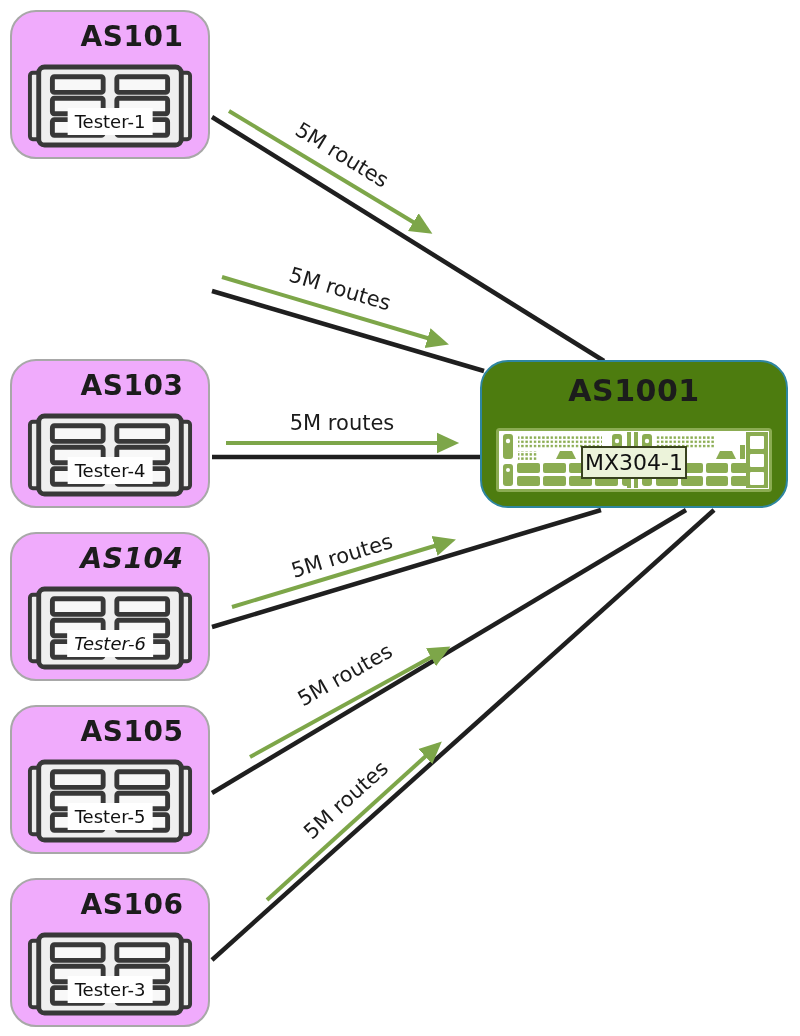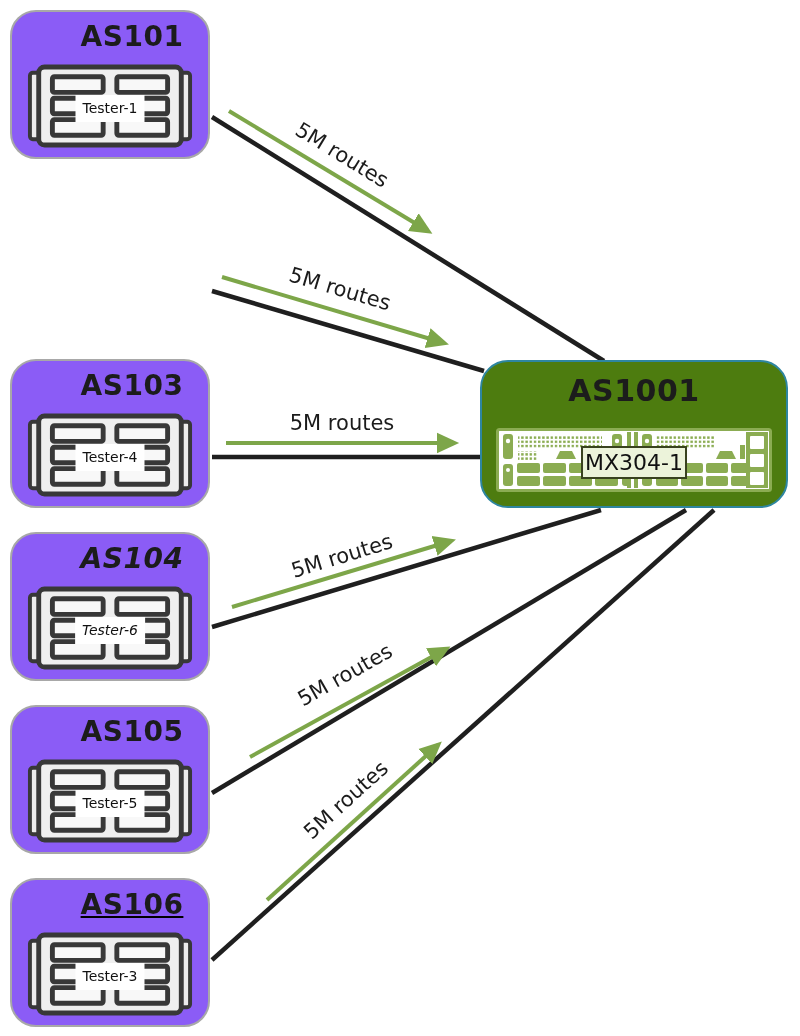--- a/index.html
+++ b/index.html
@@ -6,36 +6,36 @@
   #canvas{
     position:relative;width:800px;height:1036px;background:#ffffff;overflow:hidden;
     font-family:"DejaVu Sans","Liberation Sans",sans-serif;
   }
   .links-svg{position:absolute;left:0;top:0;}
   .node{
     position:absolute;box-sizing:border-box;border-radius:26px;
   }
   .tester-node{
     left:10px;width:200px;height:149px;
-    background:#8b5cf6;border:2.5px solid #a8a8a8;padding-left:44px;
+    background:#f0abfc;border:2.5px solid #a8a8a8;padding-left:44px;
   }
   .core-node{
     left:480px;top:360px;width:308px;height:148px;border-radius:28px;
     background:#4d7c0f;border:2.5px solid #2e86a0;
   }
   .node-title{
     text-align:center;margin:8px 0 0 0;font-size:28px;font-weight:bold;color:#1c1c1c;
     letter-spacing:.5px;
   }
   .core-node .node-title{margin-top:11px;font-size:30px;}
   .chassis-wrap{position:absolute;left:50%;top:52px;transform:translateX(-50%);line-height:0;}
   .router-wrap{position:absolute;left:50%;top:66px;transform:translateX(-50%);line-height:0;}
   .device-label{
-    position:absolute;left:50%;top:83px;transform:translateX(-50%);
-    background:#ffffff;color:#111;font-size:14px;line-height:27px;padding:0 7px;
+    position:absolute;left:50%;top:96px;transform:translateX(-50%);
+    background:#ffffff;color:#111;font-size:18px;line-height:27px;padding:0 7px;
     white-space:nowrap;
   }
   .mx-label{
     position:absolute;left:50%;top:84px;transform:translateX(-50%);
     background:#ecf3da;border:2px solid #39421f;color:#111;
     font-size:22px;line-height:29px;padding:0 2px;white-space:nowrap;
   }
   .link-label{
     position:absolute;font-size:21px;color:#1b1b1b;white-space:nowrap;
   }
@@ -150,21 +150,21 @@
           <rect x="26" y="35" width="52" height="16" rx="2"></rect>
             <rect x="92" y="35" width="52" height="16" rx="2"></rect>
           <rect x="26" y="57" width="52" height="16" rx="2"></rect>
             <rect x="92" y="57" width="52" height="16" rx="2"></rect>
         </g>
       </svg>
     </div>
     <div class="device-label">Tester-5</div>
   </div>
 
-  <div class="node tester-node" style="top:878px;text-decoration:underline;">
+  <div class="node tester-node" style="top:878px;">
     <div class="node-title">AS106</div>
     <div class="chassis-wrap">
       <svg viewBox="0 0 170 86" width="166" height="84">
         <rect x="3" y="9" width="11" height="68" rx="3" fill="#ececec" stroke="#383838" stroke-width="4"></rect>
         <rect x="156" y="9" width="11" height="68" rx="3" fill="#ececec" stroke="#383838" stroke-width="4"></rect>
         <rect x="12" y="3" width="146" height="80" rx="6" fill="#efefef" stroke="#383838" stroke-width="5"></rect>
         <g fill="#f8f8f8" stroke="#383838" stroke-width="5">
           <rect x="26" y="13" width="52" height="16" rx="2"></rect>
             <rect x="92" y="13" width="52" height="16" rx="2"></rect>
           <rect x="26" y="35" width="52" height="16" rx="2"></rect>

